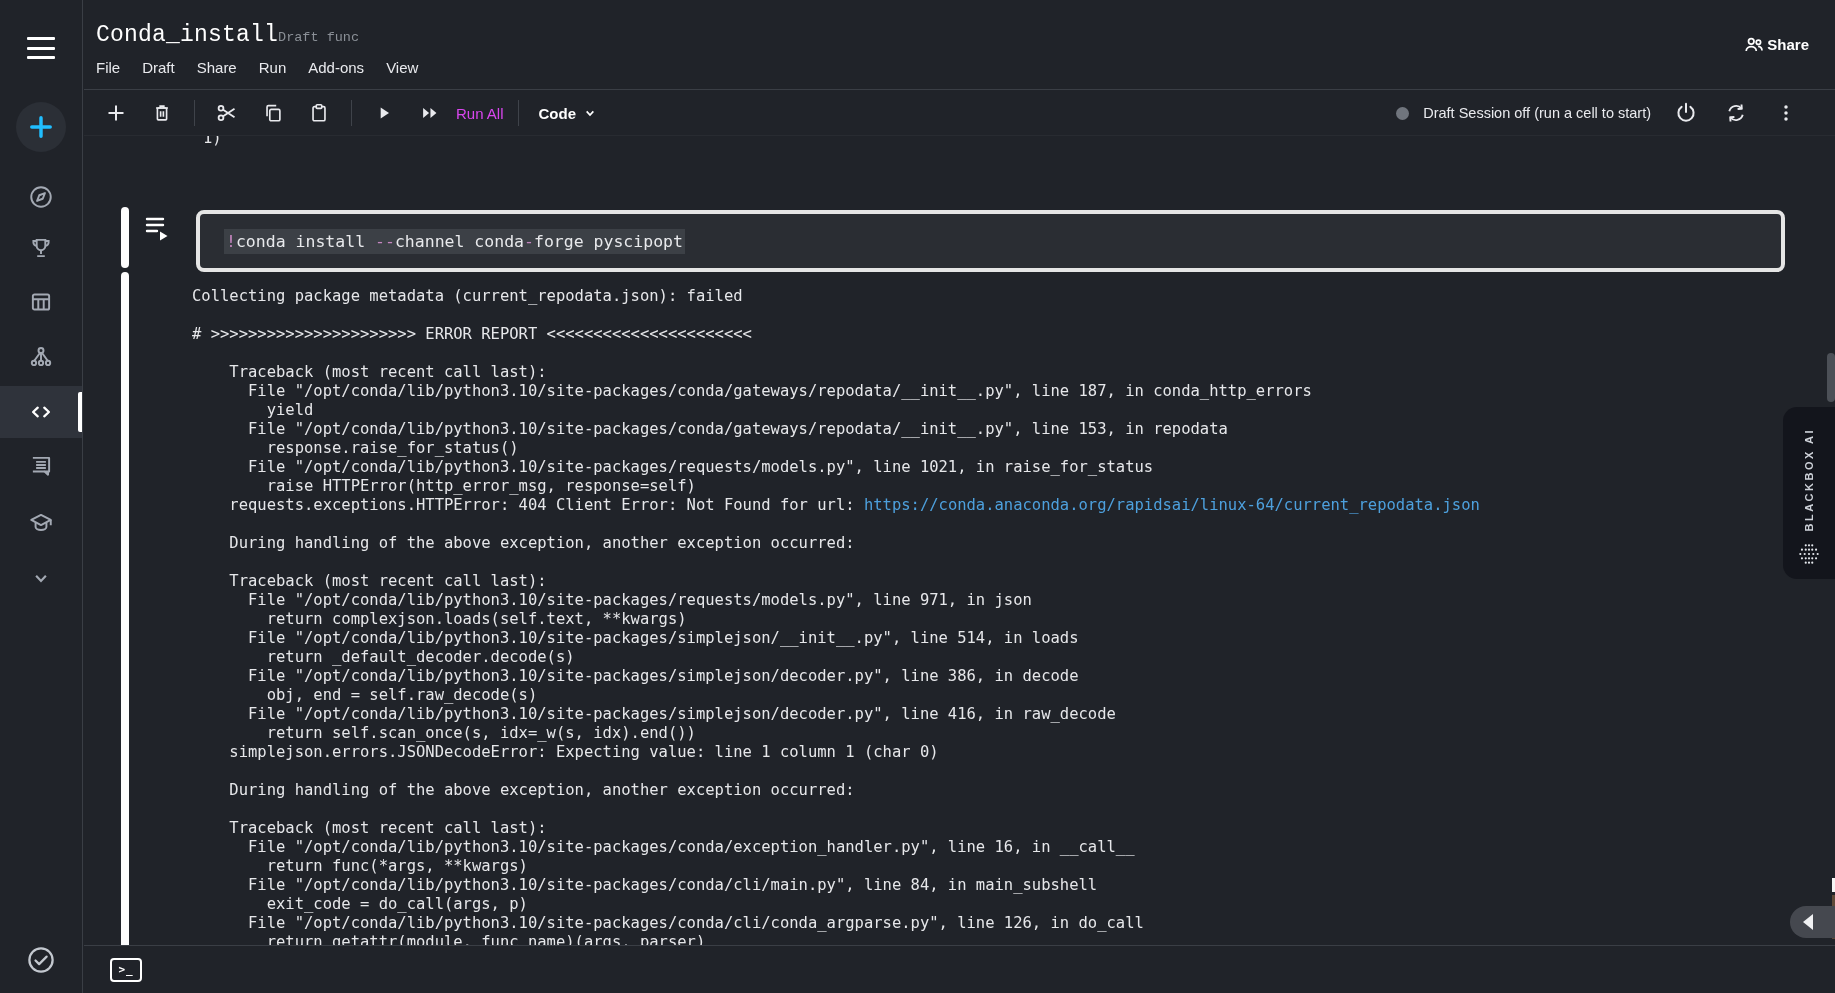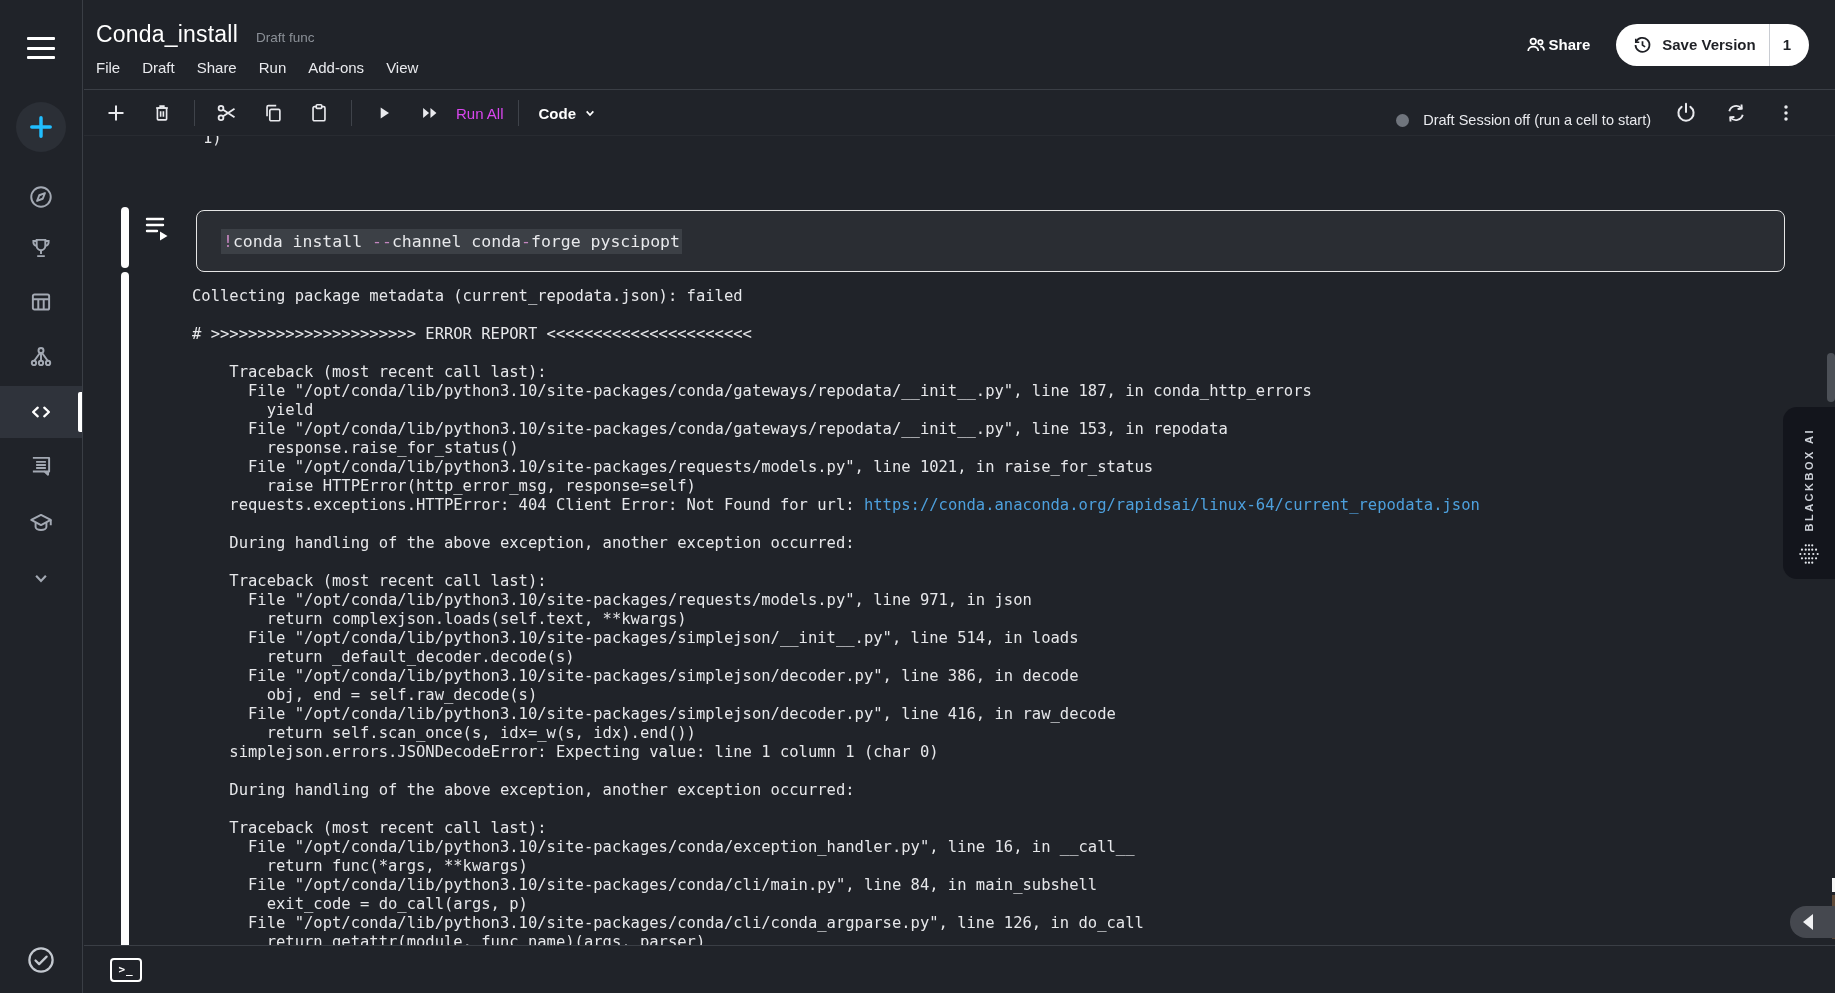--- a/index.html
+++ b/index.html
@@ -26,21 +26,21 @@
   .nav-item.active { background:#2f333b; color:#ffffff; }
   .nav-item.active::after { content:""; position:absolute; right:0; top:6px; bottom:6px; width:4px; background:#fff; border-radius:2px 0 0 2px; }
   .nav-compass { top:171px; } .nav-trophy { top:222px; } .nav-grid { top:276px; }
   .nav-models { top:331px; } .nav-code { top:386px; } .nav-comment { top:440px; }
   .nav-learn { top:497px; } .nav-chevron { top:552px; } .nav-check { top:934px; }
 
   
   .topbar { position:absolute; left:84px; top:0; right:0; height:90px;
     border-bottom:1px solid #3a3e45; display:flex; align-items:center; }
   .title-block { padding-left:12px; }
-  .title-row { display:flex; align-items:flex-end; gap:18px; margin-top:10px; }
+  .title-row { display:flex; align-items:flex-end; margin-top:10px;font-family:Liberation Mono, monospace; }
   .nb-title { font-size:23px; color:#fff; letter-spacing:.2px; }
   .save-status { font-size:13.5px; color:#8b9097; padding-bottom:3px; }
   .menu-row { display:flex; gap:6px; margin-top:9px; }
   .menu-item { font-size:15px; color:#e9eaee; padding:2px 10px 2px 0; margin-right:6px; cursor:pointer; }
   .topbar-right { margin-left:auto; display:flex; align-items:center; gap:26px; padding-right:26px; }
   .share-btn { display:flex; align-items:center; gap:2px; color:#fff; font-size:15px; font-weight:700; cursor:pointer; }
   .save-pill { background:#fff; color:#1f2126; height:42px; border-radius:21px;
     display:flex; align-items:center; gap:9px; padding:0 16px; cursor:pointer; }
   .save-pill .label { font-size:15px; font-weight:700; }
   .save-pill .pill-sep { width:1px; align-self:stretch; background:#c9ccd2; margin:0 4px; }
@@ -48,35 +48,35 @@
 
   
   .toolbar { position:absolute; left:84px; top:91px; right:0; height:45px;
     display:flex; align-items:center; border-bottom:1px solid rgba(255,255,255,0.04); }
   .tb-left { display:flex; align-items:center; gap:10px; padding-left:14px; color:#e9eaee; }
   .tb-btn { width:36px; height:34px; display:flex; align-items:center; justify-content:center; cursor:pointer; border-radius:4px; }
   .tb-sep { width:1px; height:26px; background:#3f434a; margin:0 4px; }
   .runall-label { font-size:15px; color:#d946ef; margin-left:-2px; cursor:pointer; }
   .code-dd { display:flex; align-items:center; gap:4px; margin-left:6px; cursor:pointer; }
   .code-dd .lbl { font-size:15px; font-weight:700; color:#fff; }
-  .tb-right { margin-left:auto; display:flex; align-items:flex-end; gap:20px; padding-right:34px; }
+  .tb-right { margin-left:auto; display:flex; align-items:center; gap:20px; padding-right:34px; }
   .session { display:flex; align-items:center; gap:14px; font-size:14.5px; color:#e9eaee; }
   .session-dot { width:13px; height:13px; border-radius:50%; background:#70757d; }
   .icon-btn { display:flex; align-items:center; justify-content:center; width:30px; height:30px; cursor:pointer; color:#e9eaee; }
 
   
   .content { position:absolute; left:84px; top:136px; right:0; height:809px; overflow:hidden; }
   .clipped-line { position:absolute; left:119px; top:-7px; font-family:"DejaVu Sans Mono", monospace;
     font-size:15.5px; line-height:19px; color:#e6e7ea; }
   .cell-bar { position:absolute; left:37px; width:8px; background:#fdfdfd; border-radius:4px; }
   .cell-bar.code-ind { top:71px; height:61px; }
   .cell-bar.out-ind { top:136px; height:673px; border-radius:4px 4px 0 0; }
   .gutter-icon { position:absolute; left:60px; top:78px; color:#fff; cursor:pointer; }
   .code-cell { position:absolute; left:112px; top:74px; width:1589px; height:62px;
-    background:#2a2d33; border:1px solid #e5e5e5; border-radius:8px;
+    background:#2a2d33; border:4px solid #e5e5e5; border-radius:8px;
     display:flex; align-items:center; padding-left:24px; }
   .code-line { font-family:"DejaVu Sans Mono", monospace; font-size:16.5px; }
   .code-line .sel { background:#3c4046; padding:3px 2px; }
   .tok-plain { color:#e8e9ec; }
   .tok-op { color:#c586c0; }
   .output { position:absolute; left:108px; top:151px; white-space:pre;
     font-family:"DejaVu Sans Mono", monospace; font-size:15.5px; line-height:19px; color:#e6e7ea; }
   .output .out-link { color:#4da0dd; text-decoration:none; cursor:pointer; }
 
   
@@ -217,32 +217,20 @@
       <div class="share-btn">
         <span>
           <svg width="22" height="22" viewBox="0 0 24 24" fill="none" stroke="#fff" stroke-width="1.9">
               <circle cx="9" cy="8" r="3"></circle>
               <path d="M3.5 18.5c0-3.2 3-4.8 5.5-4.8s5.5 1.6 5.5 4.8"></path>
               <circle cx="16.8" cy="9" r="2.4"></circle>
               <path d="M16.5 13.6c2.3.3 4.2 1.7 4.2 4.4"></path>
             </svg>
         </span>
         <span>Share</span>
-      </div>
-      <div class="save-pill">
-        <span>
-          <svg width="21" height="21" viewBox="0 0 24 24" fill="none" stroke="#1f2126" stroke-width="2">
-              <path d="M4.6 9.3A8 8 0 1 1 4 12.6"></path>
-              <path d="M4.3 5.5v4h4" stroke-width="1.8"></path>
-              <path d="M12 8.3v4.4l3 2"></path>
-            </svg>
-        </span>
-        <span class="label">Save Version</span>
-        <span class="pill-sep"></span>
-        <span class="count">1</span>
       </div>
     </div>
   </header>
 
   <div class="toolbar">
     <div class="tb-left">
       <span class="tb-btn">
         <svg width="24" height="24" viewBox="0 0 24 24" fill="none" stroke="currentColor" stroke-width="2">
             <path d="M12 4.5v15M4.5 12h15"></path>
           </svg>

